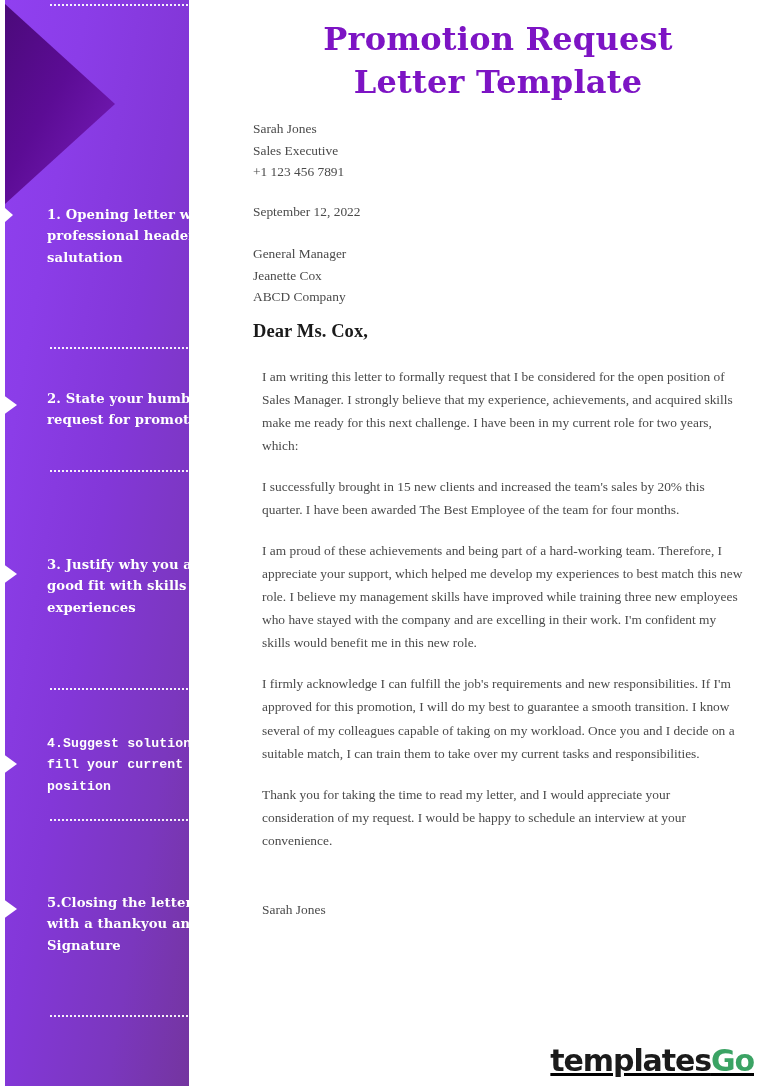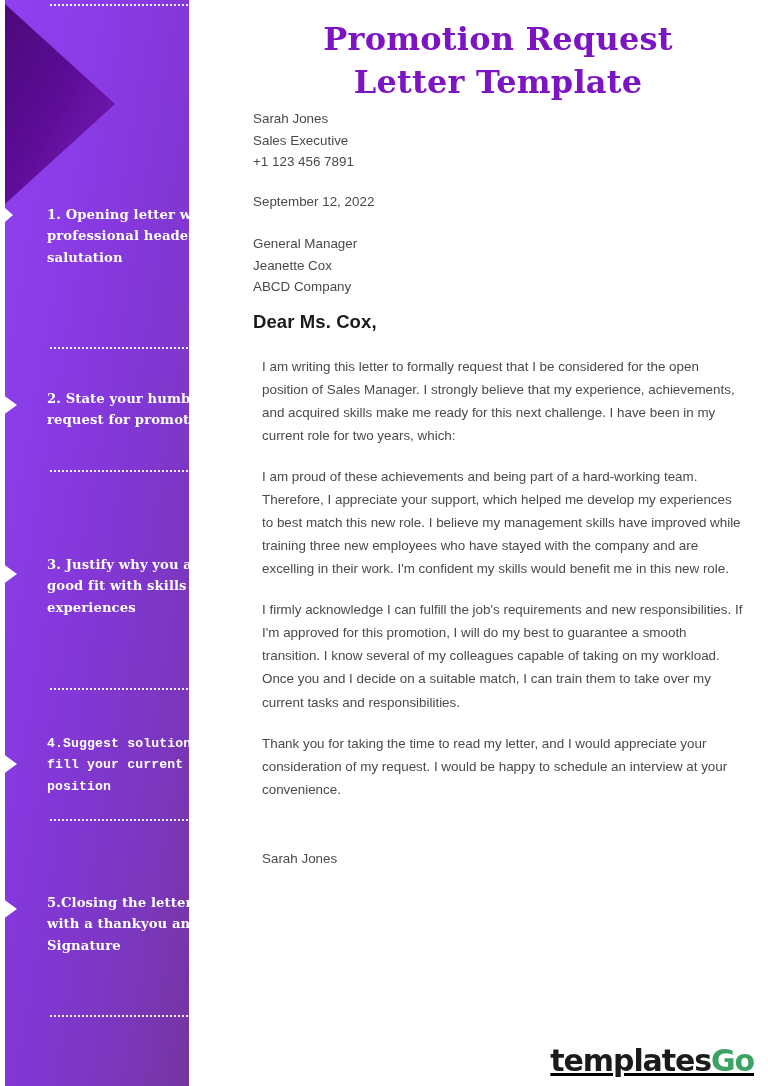--- a/index.html
+++ b/index.html
@@ -83,24 +83,24 @@
     color:#7D14C4;
     font-family:"DejaVu Serif", serif;
     font-weight:bold;
     font-size:32px;
     line-height:1.34;
     letter-spacing:0.2px;
   }
 
   .letter {
     position:absolute;
-    left:15px; top:108px;
+    left:15px; top:118px;
     width:500px;
     color:#4a4a4a;
-    font-family:Liberation Sans, sans-serif;
+    font-family:Liberation Serif, serif;
     font-size:13.4px;
     line-height:1.62;
   }
 
   .sender-block { margin:0 0 0 0; }
   .sender-block div { line-height:1.62; }
 
   .date-line { margin-top:18px; }
 
   .recipient-block { margin-top:20px; }
@@ -193,20 +193,21 @@
 
       <div class="recipient-block">
         <div>General Manager</div>
         <div>Jeanette Cox</div>
         <div>ABCD Company</div>
       </div>
 
       <div class="salutation">Dear Ms. Cox,</div>
 
       <div class="body-para">I am writing this letter to formally request that I be considered for the open position of Sales Manager.  I strongly believe that my experience, achievements, and acquired skills make me ready for this next challenge. I have been in my current role for two years, which:</div>
+      <div class="body-para">I successfully brought in 15 new clients and increased the team's sales by 20% this quarter. I have been awarded The Best Employee of the team for four months.</div>
       <div class="body-para"> I am proud of these achievements and being part of a hard-working team. Therefore, I appreciate your support, which helped me develop my experiences to best match this new role. I believe my management skills have improved while training three new employees who have stayed with the company and are excelling in their work. I'm confident my skills would benefit me in this new role.</div>
       <div class="body-para">I firmly acknowledge I can fulfill the job's requirements and new responsibilities. If I'm approved for this promotion, I will do my best to guarantee a smooth transition. I know several of my colleagues capable of taking on my workload. Once you and I decide on a suitable match, I can train them to take over my current tasks and responsibilities.</div>
       <div class="body-para">Thank you for taking the time to read my letter, and I would appreciate your consideration of my request. I would be happy to schedule an interview at your convenience.</div>
 
 
       <div class="signature">Sarah Jones</div>
     </div>
 
     <div class="logo">
       <span class="word-a">templates</span><span class="word-b">Go</span>

